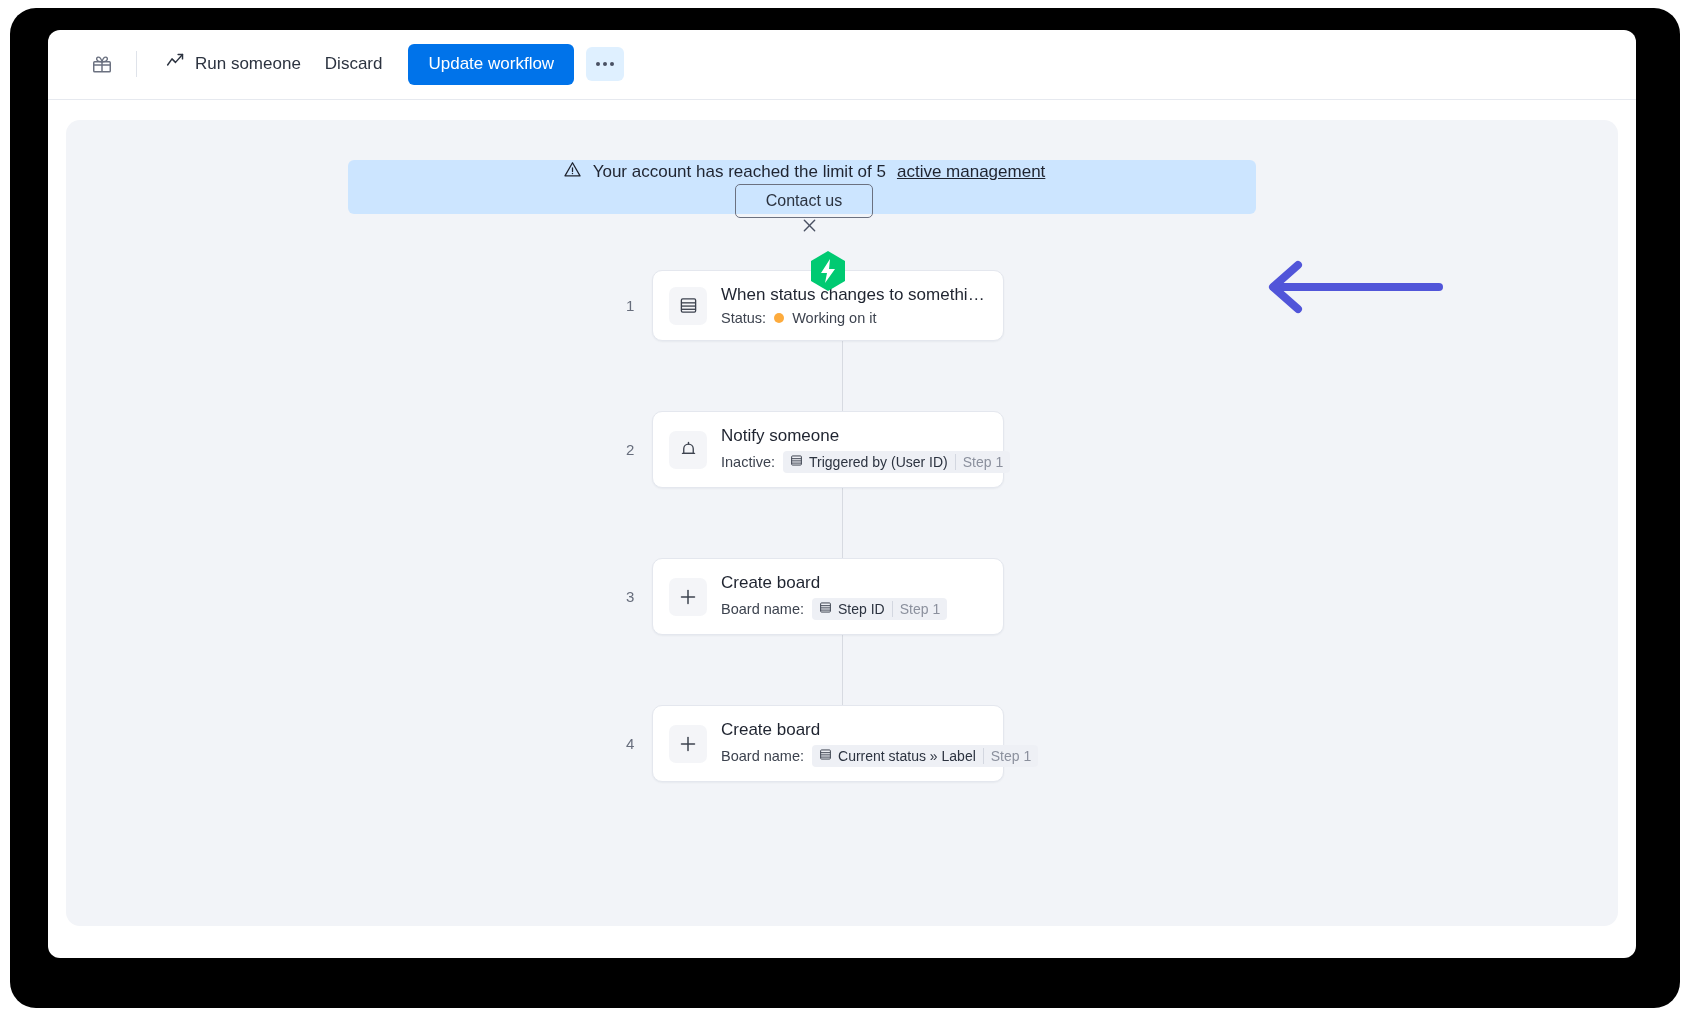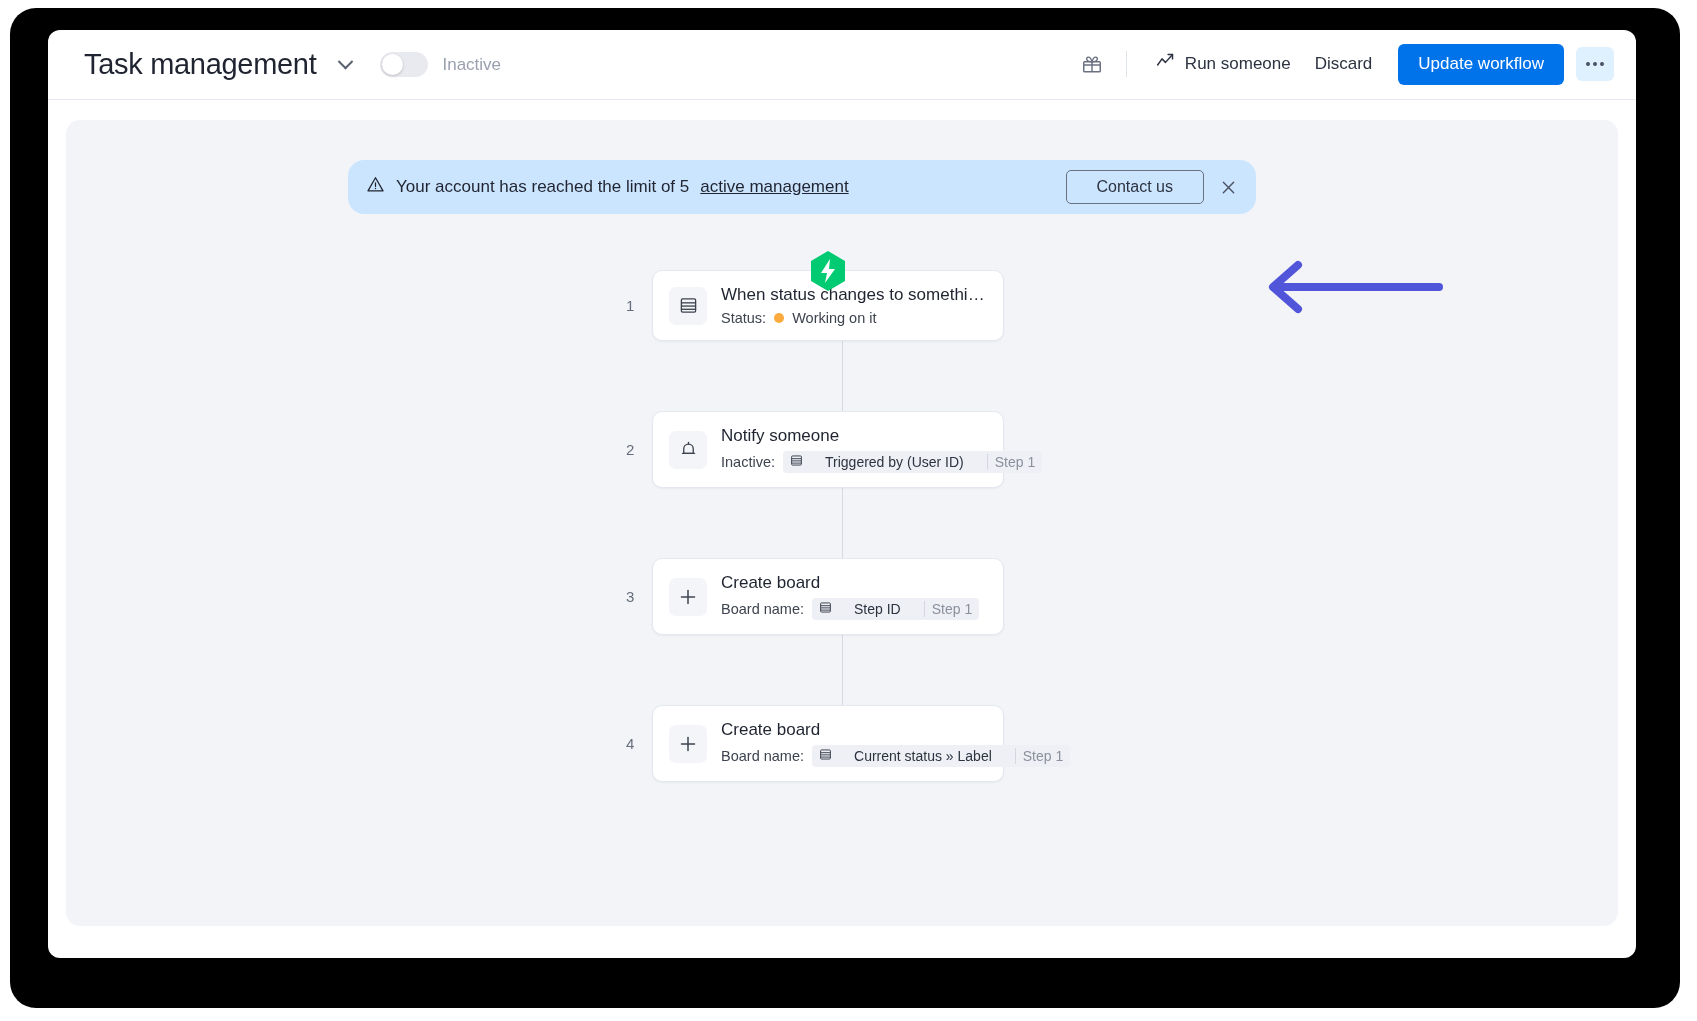--- a/index.html
+++ b/index.html
@@ -161,24 +161,25 @@
     border-radius: 14px;
     overflow: hidden;
   }
 
   
   .banner {
     position: absolute;
     left: 282px; top: 40px;
     width: 908px; height: 54px;
     background: #cce5ff;
-    border-radius: 16px;
+    border-radius: 6px;
     display: flex;
     align-items: center;
     padding: 0 14px 0 18px;
+    flex-direction: column;
   }
   .banner-msg {
     display: flex; align-items: center; gap: 11px;
     font-size: 17px;
     color: #1f2430;
     flex: 1;
   }
   .banner-link {
     text-decoration: underline;
     color: #1f2430;
@@ -272,21 +273,21 @@
     white-space: nowrap;
   }
   .dot-orange {
     width: 10px; height: 10px; border-radius: 50%;
     background: #fdab3d;
     display: inline-block;
   }
   .chip {
     display: inline-flex;
     align-items: center;
-    gap: 22px;
+    gap: 6px;
     background: #eef0f5;
     border-radius: 4px;
     padding: 3px 7px;
     font-size: 14px;
     color: #2c3340;
   }
   .chip .chip-step {
     color: #8b909d;
     border-left: 1px solid #d3d7e0;
     padding-left: 7px;
@@ -316,32 +317,20 @@
 
 <div id="root">
 
   <div class="frame-dark"></div>
   <div class="frame-noise"></div>
 
   <div class="window">
 
     <div class="topbar">
 
-      <div class="topbar-left">
-        <div class="wf-title">Task management</div>
-
-        <div class="chev-btn">
-          <div class="chev"></div>
-        </div>
-
-        <div class="toggle">
-          <div class="knob"></div>
-        </div>
-        <div class="toggle-label">Inactive</div>
-      </div>
 
       <div class="topbar-right">
 
         <div class="icon-btn">
           <svg width="22" height="22" viewBox="0 0 24 24" fill="none" stroke="#6b7180" stroke-width="1.6">
             <rect x="3" y="9.5" width="18" height="11" rx="1"></rect>
             <line x1="3" y1="13" x2="21" y2="13"></line>
             <line x1="12" y1="9.5" x2="12" y2="20.5"></line>
             <path d="M12 9.5C12 9.5 10.6 4.5 8 4.5C6.3 4.5 5.8 6 6.4 7.3C7 8.6 9 9.5 12 9.5Z"></path>
             <path d="M12 9.5C12 9.5 13.4 4.5 16 4.5C17.7 4.5 18.2 6 17.6 7.3C17 8.6 15 9.5 12 9.5Z"></path>

